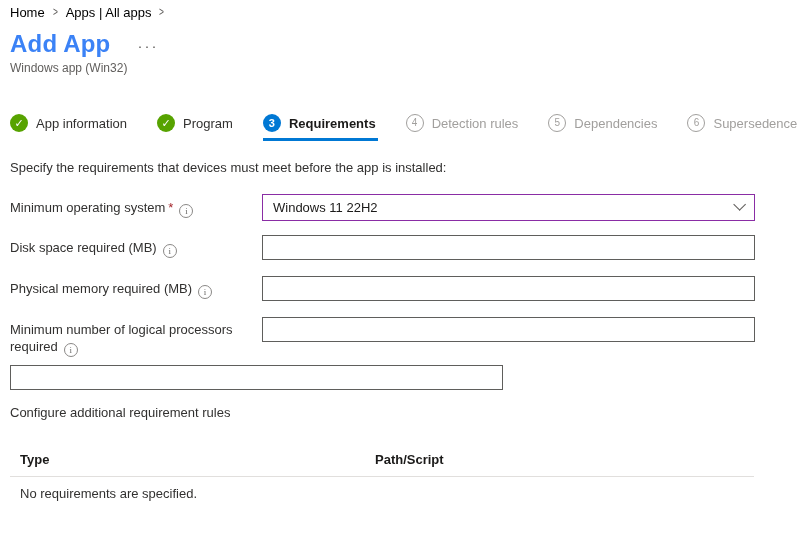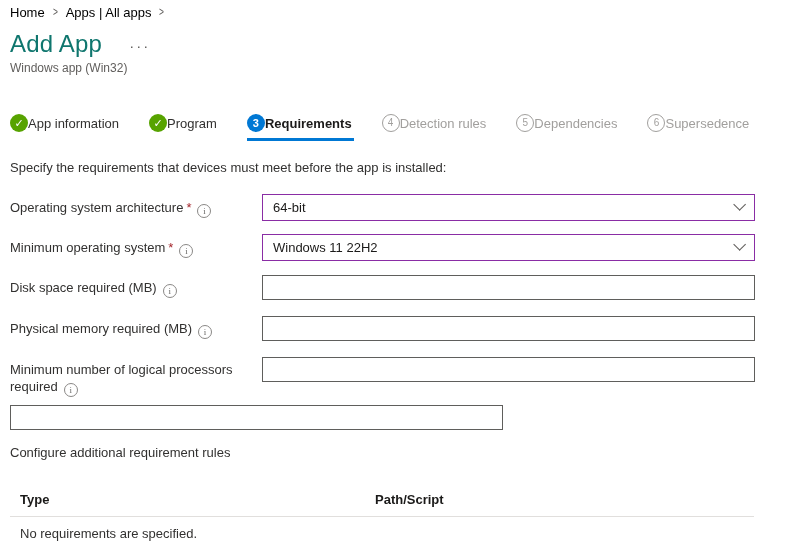--- a/index.html
+++ b/index.html
@@ -10,27 +10,27 @@
   }
   .page { padding: 3px 0 0 10px; width: 803px; }
 
   
   .breadcrumb { display: flex; align-items: center; gap: 7px; height: 18px; }
   .breadcrumb a { color: #000000; text-decoration: none; cursor: pointer; }
   .breadcrumb .sep { color: #605e5c; font-size: 12px; transform: scaleX(0.7); }
 
   
   .title-row { display: flex; align-items: center; margin-top: 9px; }
-  .title-row h1 { font-size: 24px; font-weight: 400; color: #0f766e; letter-spacing: 0.2px; }
+  .title-row h1 { font-size: 24px; font-weight: 700; color: #3b82f6; letter-spacing: 0.2px; }
   .more { color: #605e5c; font-size: 15px; letter-spacing: 2px; margin-left: 27px; margin-top: 2px; cursor: pointer; }
   .subtitle { color: #605e5c; font-size: 12px; margin-top: 3px; }
 
   
   .steps { display: flex; align-items: center; gap: 30px; margin-top: 37px; height: 22px; }
-  .step { display: flex; align-items: center; gap: 0; cursor: pointer; position: relative; }
+  .step { display: flex; align-items: center; gap: 8px; cursor: pointer; position: relative; }
   .badge {
     width: 18px; height: 18px; border-radius: 50%; flex: 0 0 18px;
     display: flex; align-items: center; justify-content: center;
     font-size: 10px; line-height: 1;
   }
   .step.completed .badge { background: #57a300; color: #fff; }
   .step.completed .badge::before { content: "✓"; font-weight: 700; font-size: 11px; }
   .step.active .badge { background: #0078d4; color: #fff; font-weight: 700; font-size: 11px; }
   .step.upcoming .badge { background: #fff; border: 1px solid #a19f9d; color: #a19f9d; }
   .step.completed .step-label { color: #323130; }
@@ -126,31 +126,20 @@
     <div class="step upcoming">
       <span class="badge">6</span>
       <span class="step-label">Supersedence</span>
     </div>
   </div>
 
   <p class="intro">Specify the requirements that devices must meet before the app is installed:</p>
 
   <div class="form">
 
-    <div class="form-row">
-      <div class="label-col">
-        <span>Operating system architecture</span><span class="req">*</span><span class="info-icon"></span>
-      </div>
-      <div class="field-col">
-        <div class="dropdown">
-          <span class="value">64-bit</span>
-          <span class="chevron"></span>
-        </div>
-      </div>
-    </div>
 
     <div class="form-row">
       <div class="label-col">
         <span>Minimum operating system</span><span class="req">*</span><span class="info-icon"></span>
       </div>
       <div class="field-col">
         <div class="dropdown">
           <span class="value">Windows 11 22H2</span>
           <span class="chevron"></span>
         </div>

